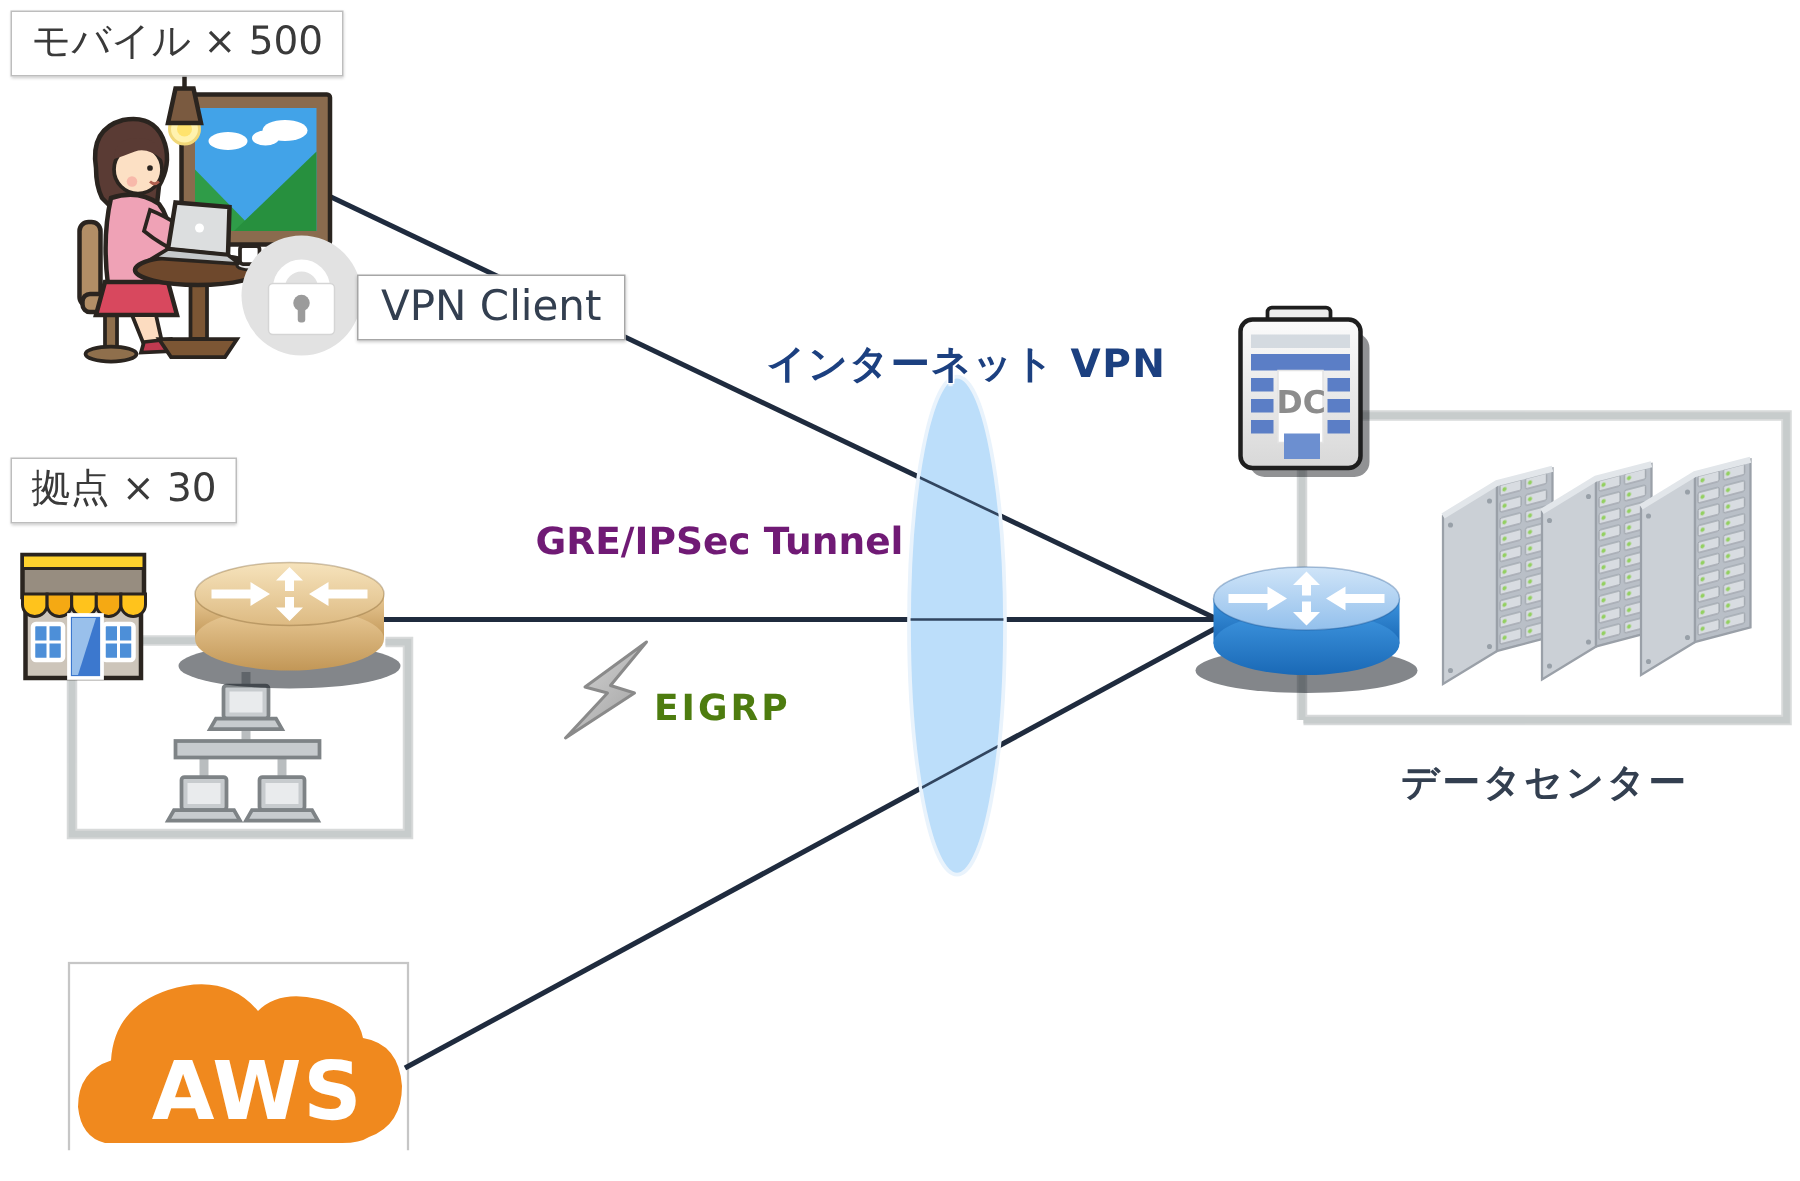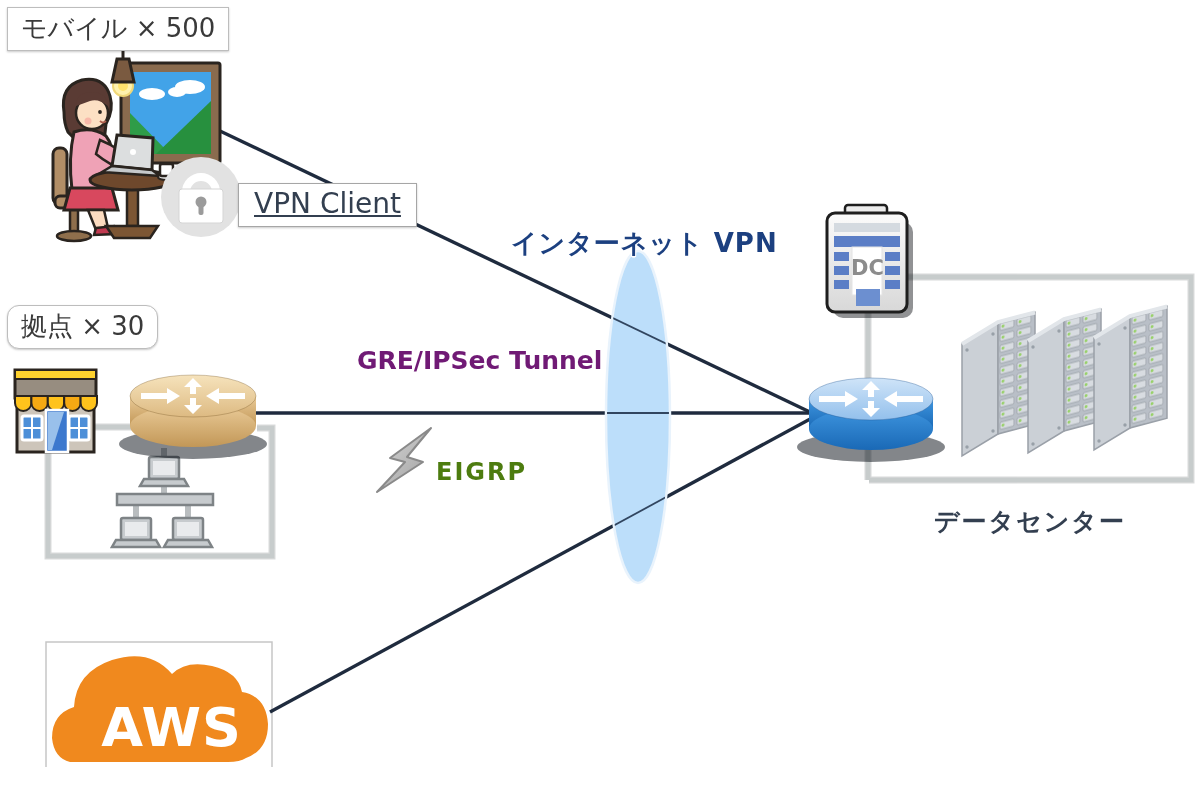--- a/index.html
+++ b/index.html
@@ -258,23 +258,23 @@
     <use href="#rack" transform="translate(1093,307)"></use>
   </g>
 
   <path d="M431,428 L390,458 L405,462 L377,492 L423,462 L407,457 Z" fill="url(#boltGrad)" stroke="#8A8A8A" stroke-width="2" stroke-linejoin="round"></path>
 
   <path d="M70,762 Q54,758 52,738 Q52,714 74,707 Q76,672 112,660 Q150,648 172,674 Q186,660 212,666 Q238,672 242,692 Q266,696 268,724 Q268,750 246,758 Q240,762 228,762 Z" fill="#F0891E"></path>
 </svg>
 
 <div class="lbl box-label" style="left:7px;top:7px;">モバイル × 500</div>
 
-<div class="lbl box-label" style="left:7px;top:305px;border-radius:12px;">拠点 × 30</div>
-
-<div class="lbl vpn-client" style="left:238px;top:183px;text-decoration:underline;">VPN Client</div>
+<div class="lbl box-label" style="left:7px;top:305px;">拠点 × 30</div>
+
+<div class="lbl vpn-client" style="left:238px;top:183px;">VPN Client</div>
 
 <div class="lbl outline-label ttl-inet">インターネット VPN</div>
 
 <div class="lbl outline-label ttl-gre">GRE/IPSec Tunnel</div>
 
 <div class="lbl outline-label ttl-eigrp">EIGRP</div>
 
 <div class="lbl outline-label ttl-dc-site">データセンター</div>
 
 <div class="lbl aws-text">AWS</div>

